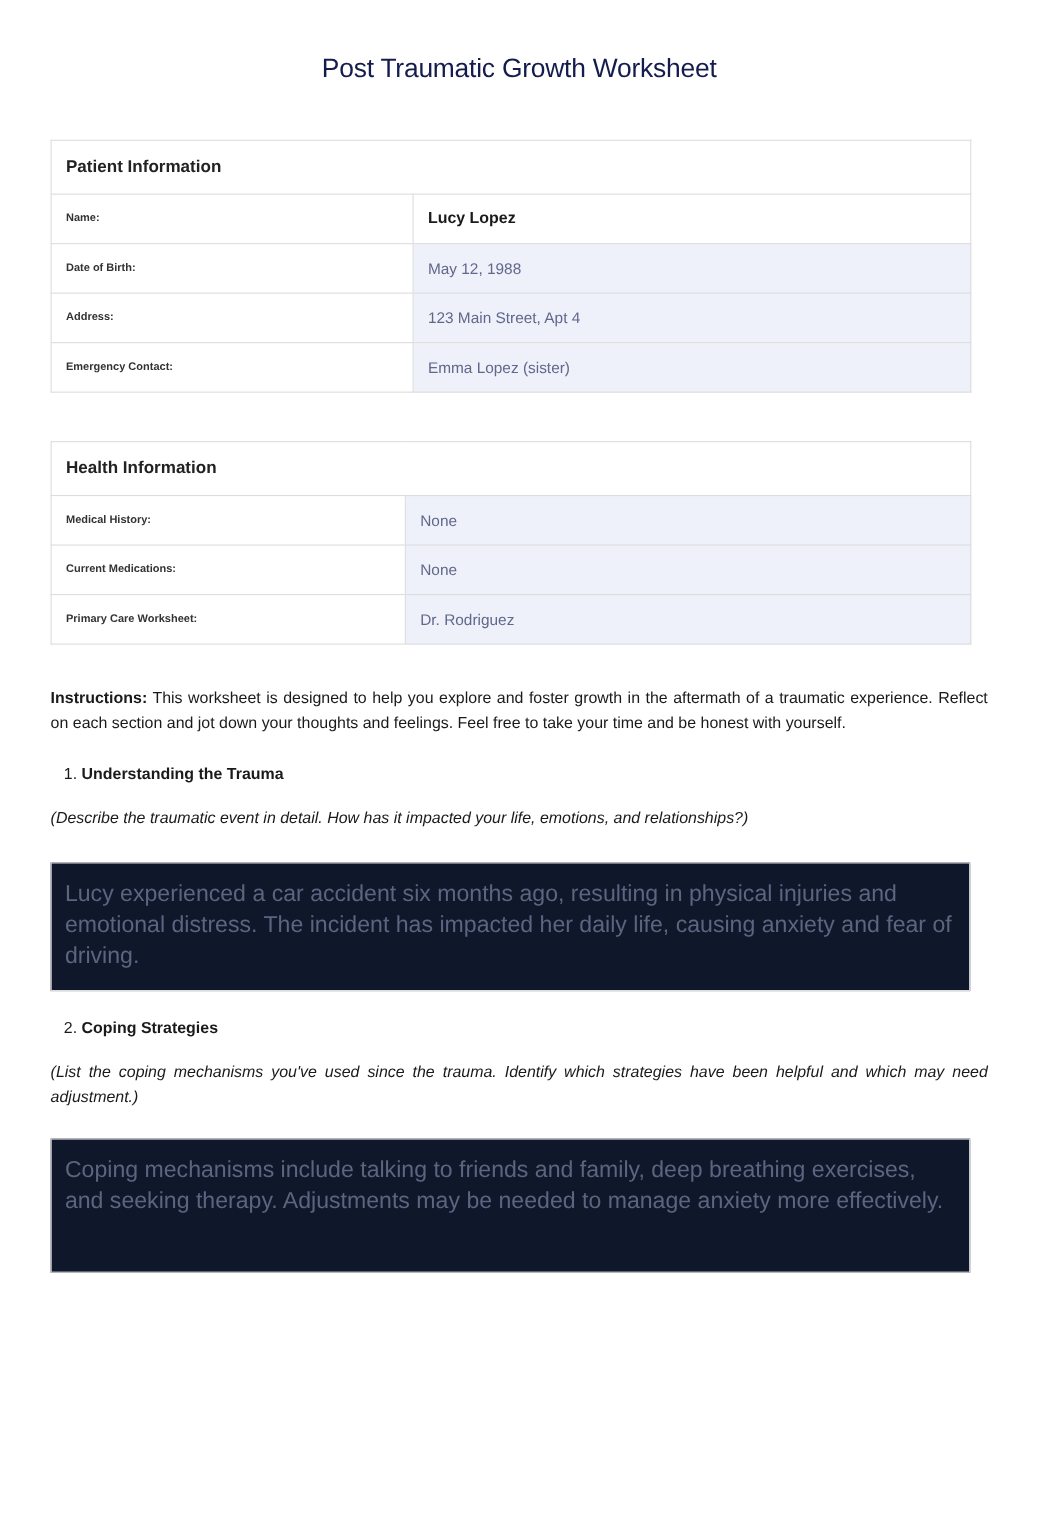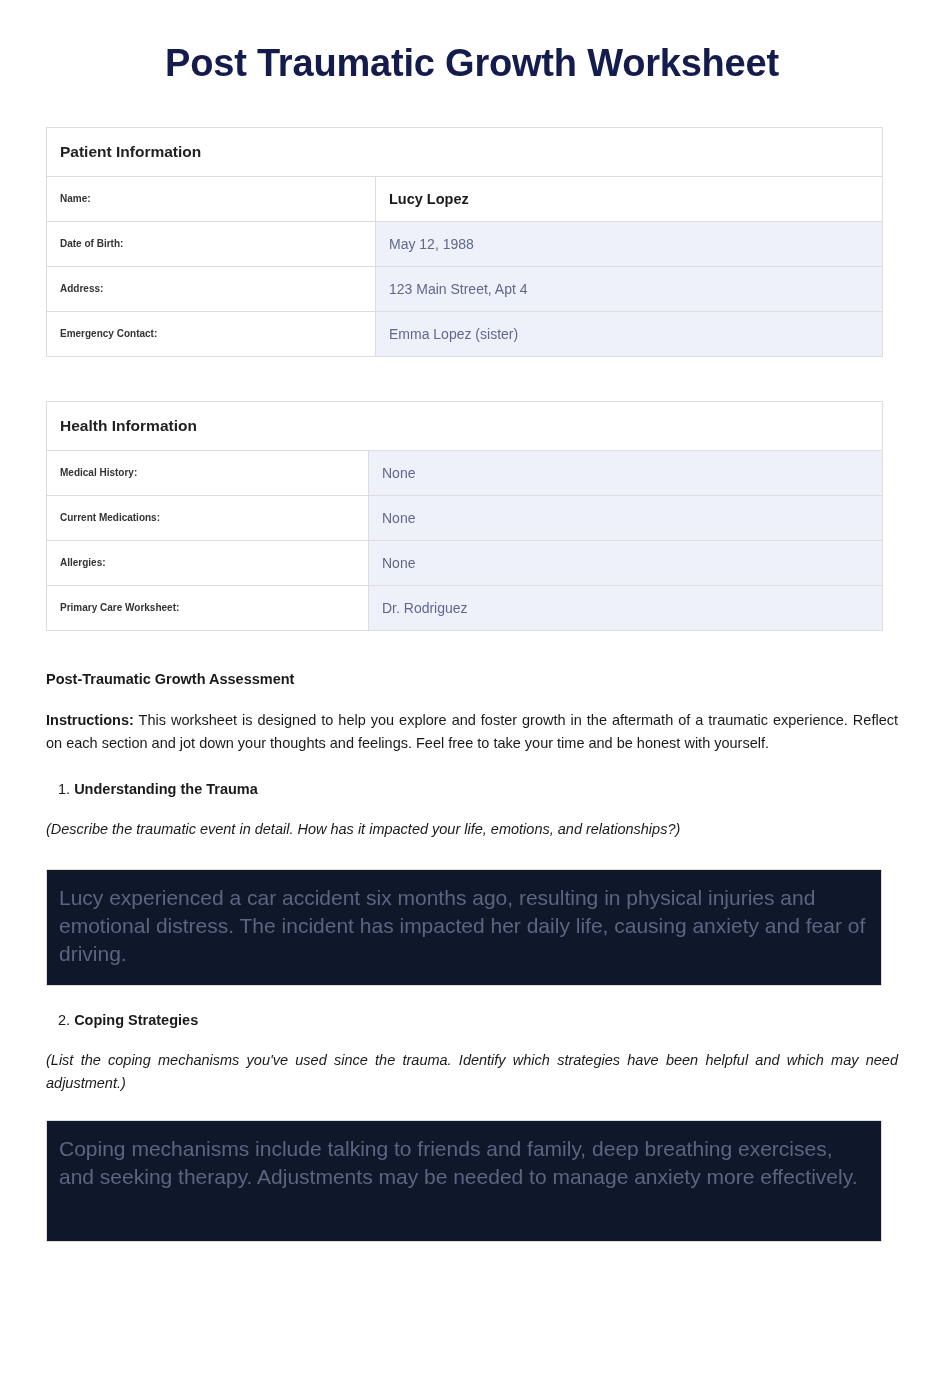--- a/index.html
+++ b/index.html
@@ -16,22 +16,22 @@
   }
   .page {
     width: 944px;
     min-height: 1382px;
     box-sizing: border-box;
     padding: 0 46px;
     position: relative;
   }
   .doc-title {
     text-align: center;
-    font-size: 38px;
-    font-weight: bold;
+    font-size: 24px;
+    font-weight: normal;
     color: #141b4d;
     letter-spacing: -0.2px;
     margin: 0;
     padding-top: 41px;
     padding-bottom: 0;
     line-height: 44px;
   }
 
   
   .info-table {
@@ -183,33 +183,28 @@
       </tr>
       <tr>
         <td class="label">Medical History:</td>
         <td class="value">None</td>
       </tr>
       <tr>
         <td class="label">Current Medications:</td>
         <td class="value">None</td>
       </tr>
       <tr>
-        <td class="label">Allergies:</td>
-        <td class="value">None</td>
-      </tr>
-      <tr>
         <td class="label">Primary Care Worksheet:</td>
         <td class="value">Dr. Rodriguez</td>
       </tr>
     </tbody>
   </table>
 
   <div class="assessment">
 
-    <p class="assessment-title">Post-Traumatic Growth Assessment</p>
 
     <p class="instructions"><b>Instructions:</b><span> This worksheet is designed to help you explore and foster growth in the aftermath of a traumatic experience. Reflect on each section and jot down your thoughts and feelings. Feel free to take your time and be honest with yourself.</span></p>
 
     <p class="q-head"><span class="num">1.</span>
       <span class="q-label">Understanding the Trauma</span></p>
 
     <p class="q-prompt">(Describe the traumatic event in detail. How has it impacted your life, emotions, and relationships?)</p>
 
     <div class="answer-box">Lucy experienced a car accident six months ago, resulting in physical injuries and emotional distress. The incident has impacted her daily life, causing anxiety and fear of driving.</div>
 

